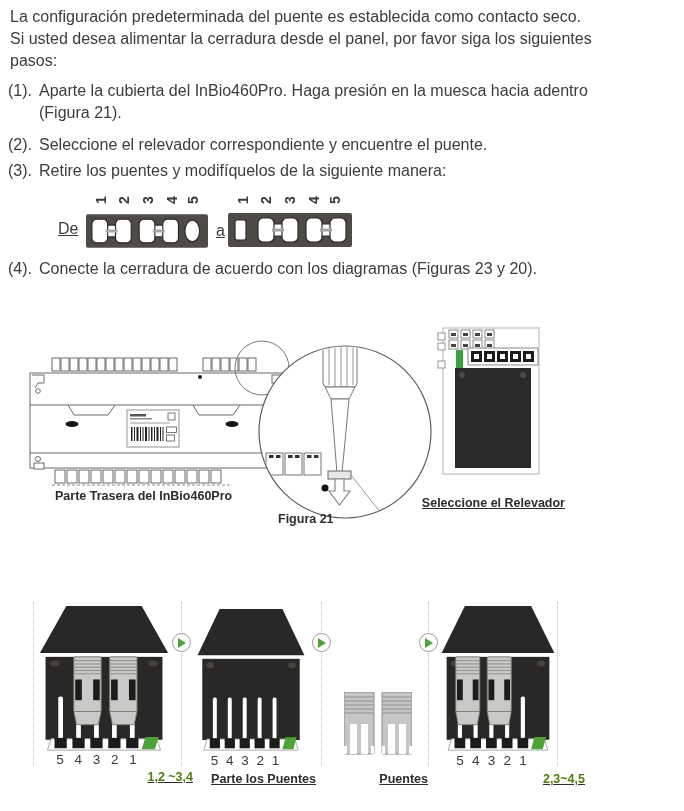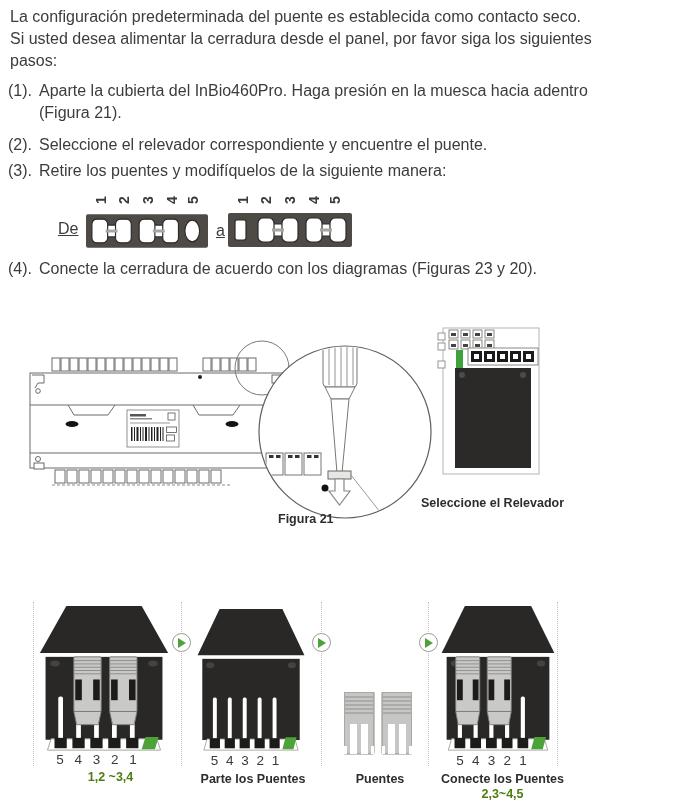--- a/index.html
+++ b/index.html
@@ -11,21 +11,21 @@
   .step{left:8px;display:flex;align-items:flex-start;font-size:16px;line-height:22px;}
   .step-num{width:31px;flex:0 0 31px;}
   .step-text{width:610px;white-space:pre-line;}
   
   #jumper-diagram{left:58px;top:186px;width:420px;height:66px;}
   .jd-label{position:absolute;font-size:16px;color:#3c3c3c;text-decoration:underline;}
   .pin-num{position:absolute;width:16px;height:16px;line-height:16px;text-align:center;
            font-size:14px;font-weight:600;color:#3a3a3a;transform:rotate(-90deg);}
   
   .fig-caption{position:absolute;font-size:12.5px;font-weight:bold;color:#2d2d2d;line-height:15px;}
-  .center{text-align:center;}
+  .center{text-align:right;text-decoration:underline;}
   
   .separator{position:absolute;width:0;border-left:1px dotted #c2c2c0;top:602px;height:164px;}
   .step-arrow{position:absolute;width:17px;height:17px;border:1px solid #9c9c9a;border-radius:50%;
               background:#fff;top:633px;}
   .step-arrow::after{content:"";position:absolute;left:5px;top:3.5px;width:0;height:0;
               border-left:8px solid #4da338;border-top:5px solid transparent;border-bottom:5px solid transparent;}
   .pin-row{position:absolute;display:flex;justify-content:space-between;}
   .pin-row span{width:16px;text-align:center;font-size:13.5px;color:#3a3a3a;}
   .caption-sub{font-weight:bold;font-size:12.5px;color:#4d7c0f;}
 </style>
@@ -306,20 +306,21 @@
           <rect x="66" y="33" width="5" height="5"></rect>
           <rect x="79" y="33" width="5" height="5"></rect>
           <rect x="92" y="33" width="5" height="5"></rect>
       </g>
     </g>
     <rect x="21" y="47" width="76" height="100" fill="#2b2a28"></rect>
     <circle cx="28" cy="54" r="3" fill="#4b4b49"></circle>
     <circle cx="89" cy="54" r="3" fill="#4b4b49"></circle>
   </svg>
 
+  <div class="abs fig-caption" style="left:55px;top:489px">Parte Trasera del InBio460Pro</div>
   <div class="abs fig-caption" style="left:278px;top:512px">Figura 21</div>
   <div class="abs fig-caption center" style="left:420px;top:496px;width:145px">Seleccione el Relevador</div>
 
   <div class="separator" style="left:33px"></div>
   <div class="separator" style="left:181px"></div>
   <div class="separator" style="left:321px"></div>
   <div class="separator" style="left:428px"></div>
   <div class="separator" style="left:557px"></div>
   <div class="step-arrow" style="left:172px"></div>
   <div class="step-arrow" style="left:312px"></div>
@@ -385,17 +386,16 @@
   <div class="abs fig-caption center" style="left:28px;top:770px;width:165px">
     <div class="caption-sub">1,2 ~3,4</div>
   </div>
   <div class="abs fig-caption center" style="left:190px;top:772px;width:126px">
     <div>Parte los Puentes</div>
   </div>
   <div class="abs fig-caption center" style="left:332px;top:772px;width:96px">
     <div>Puentes</div>
   </div>
   <div class="abs fig-caption center" style="left:420px;top:772px;width:165px">
-    <div>Conecte los Puentes</div>
     <div class="caption-sub">2,3~4,5</div>
   </div>
 
 </div>
 
 </body></html>

